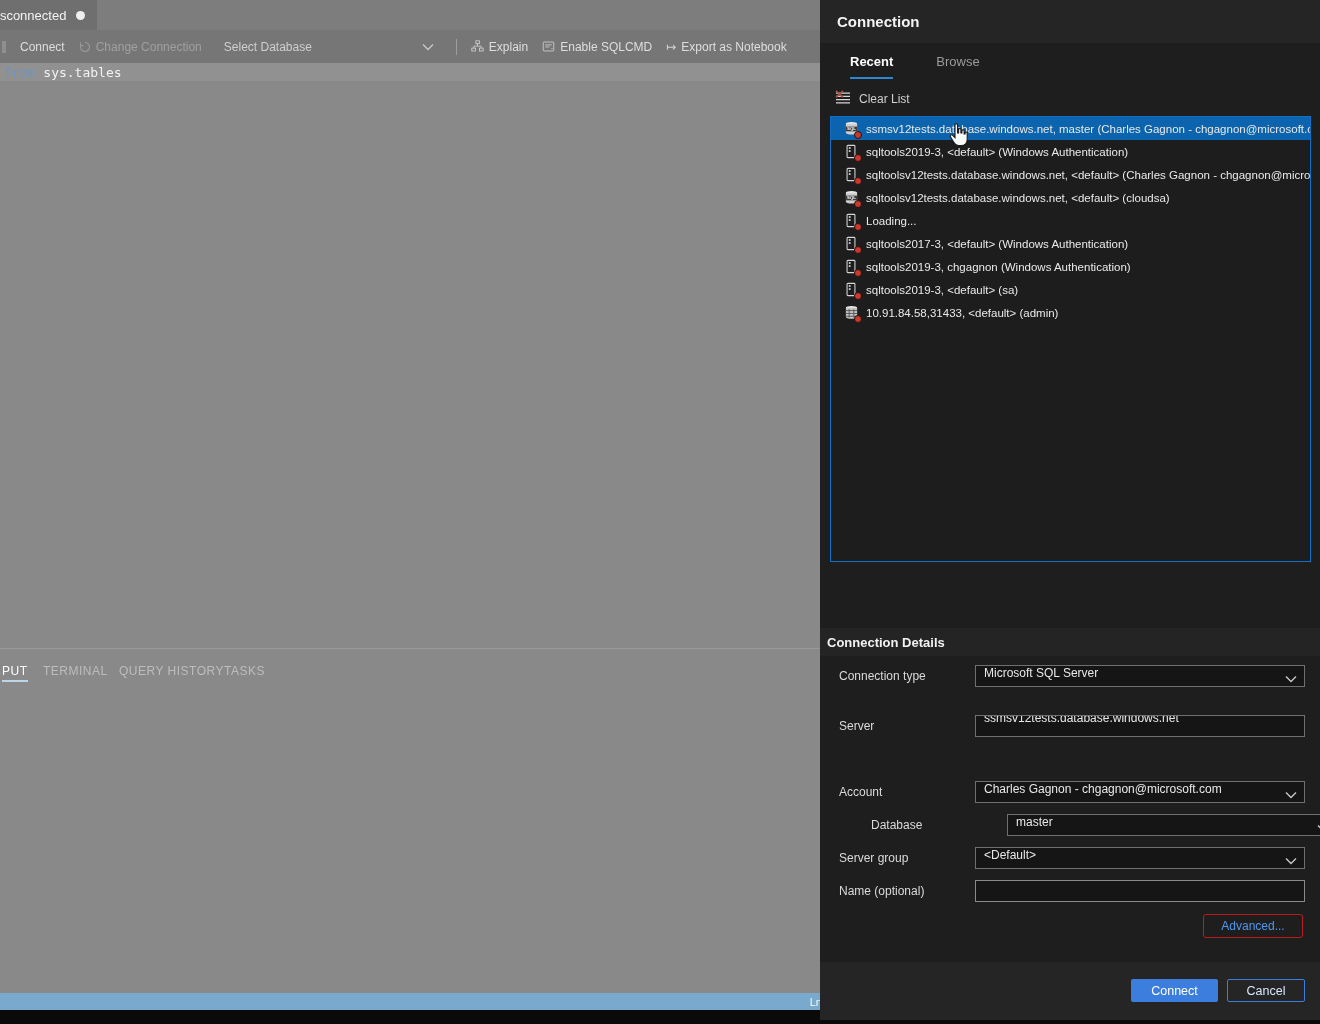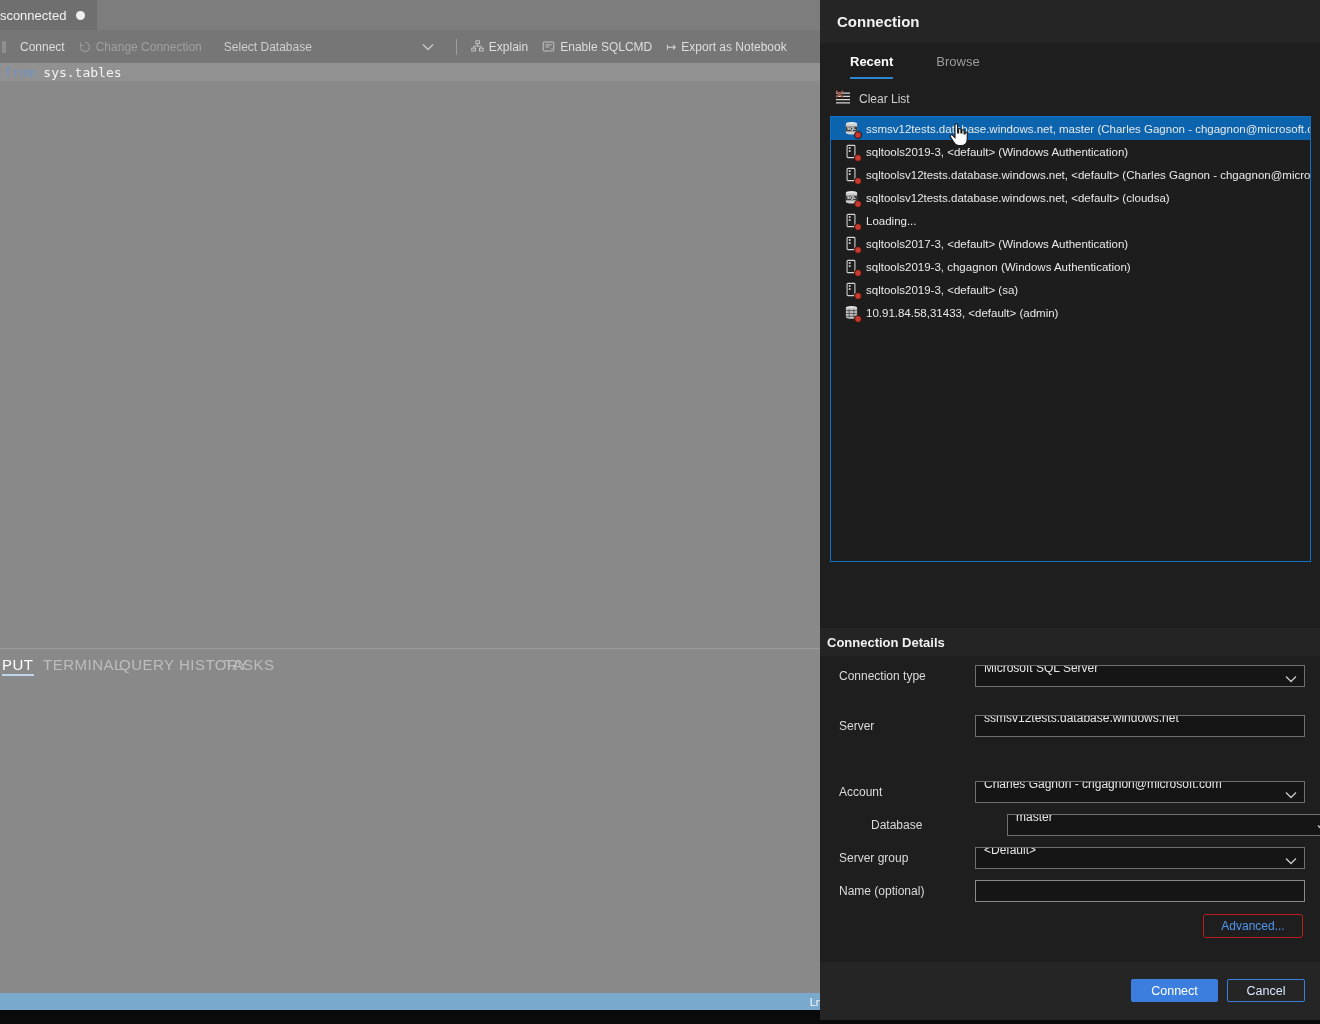--- a/index.html
+++ b/index.html
@@ -23,21 +23,21 @@
   .tb-select { color:#cfcfcf; margin-left:22px; display:flex; align-items:center; gap:110px; }
   .tb-divider { width:1px; height:16px; background:#9d9d9d; margin-left:22px; }
   .tb-ico { opacity:.9; display:inline-flex; }
   .editor { position:absolute; left:0; top:63px; width:820px; height:585px; background:#898989; }
   .code-line { height:18px; background:#919191; display:flex; align-items:center;
     font-family:"DejaVu Sans Mono", monospace; font-size:13px; padding-left:4px; }
   .kw { color:#6f94c2; }
   .code-rest { color:#f2f2f2; margin-left:8px; }
   .panel { position:absolute; left:0; top:648px; width:820px; height:345px; background:#898989;
     border-top:1px solid #9a9a9a; }
-  .panel-tabs { position:absolute; top:7px; left:0; width:100%; height:22px; font-size:15px;
+  .panel-tabs { position:absolute; top:13px; left:0; width:100%; height:22px; font-size:12px;
     letter-spacing:.5px; color:#bdbdbd; }
   .ptab { position:absolute; top:0; height:20px; line-height:18px; }
   .ptab.active { color:#ffffff; border-bottom:2px solid #bed4e8; }
   .statusbar { position:absolute; left:0; top:993px; width:820px; height:17px; background:#7aa9ce;
     color:#f4f8fc; font-size:11px; display:flex; align-items:center; justify-content:flex-end; overflow:hidden; }
   .statusbar .ln { margin-right:-2px; }
   .blackstrip-left { position:absolute; left:0; top:1010px; width:820px; height:14px; background:#0a0a0a; }
 
   
   .dialog { position:absolute; left:820px; top:0; width:500px; height:1024px; background:#1e1e1f; }
@@ -56,21 +56,21 @@
   .conn-row.selected { background:#0b64ad; }
   .ric { position:relative; width:16px; height:16px; flex:0 0 auto; display:inline-flex; }
   .badge { position:absolute; right:-2px; bottom:-2px; width:8px; height:8px; border-radius:50%;
     background:#c9392e; border:1px solid #27120f; }
   .dtl-header { position:absolute; top:628px; left:0; width:100%; height:28px; background:#242425;
     display:flex; align-items:center; }
   .dtl-title { color:#f2f2f2; font-size:13px; font-weight:bold; margin-left:7px; }
   .form-row { position:absolute; left:0; width:100%; height:22px; }
   .form-label { position:absolute; left:19px; top:0; line-height:22px; font-size:12px; color:#dadada; }
   .field { position:absolute; left:155px; top:0; width:330px; height:22px; background:#151516;
-    border:1px solid #6f6f6f; color:#e8e8e8; font-size:12px; display:flex; align-items:center;
+    border:1px solid #6f6f6f; color:#e8e8e8; font-size:12px; display:flex; align-items:flex-start;
     padding:0 24px 16px 8px; white-space:nowrap; overflow:hidden; }
   .field .chev { position:absolute; right:7px; top:6px; }
   input.field { padding-right:8px; font-family:"Liberation Sans", sans-serif; outline:none; }
   .advanced-btn { position:absolute; left:383px; top:914px; width:100px; height:24px;
     background:transparent; border:1px solid #b91c1c; border-radius:3px; color:#4f97ee;
     font-size:12px; display:flex; align-items:center; justify-content:center; }
   .dlg-footer { position:absolute; top:962px; left:0; width:100%; height:58px; background:#252526; }
   .btn { position:absolute; top:17px; height:23px; border-radius:2px; font-size:12.5px;
     display:flex; align-items:center; justify-content:center; }
   .connect-btn { left:311px; width:87px; background:#3c7ede; color:#ffffff; }

